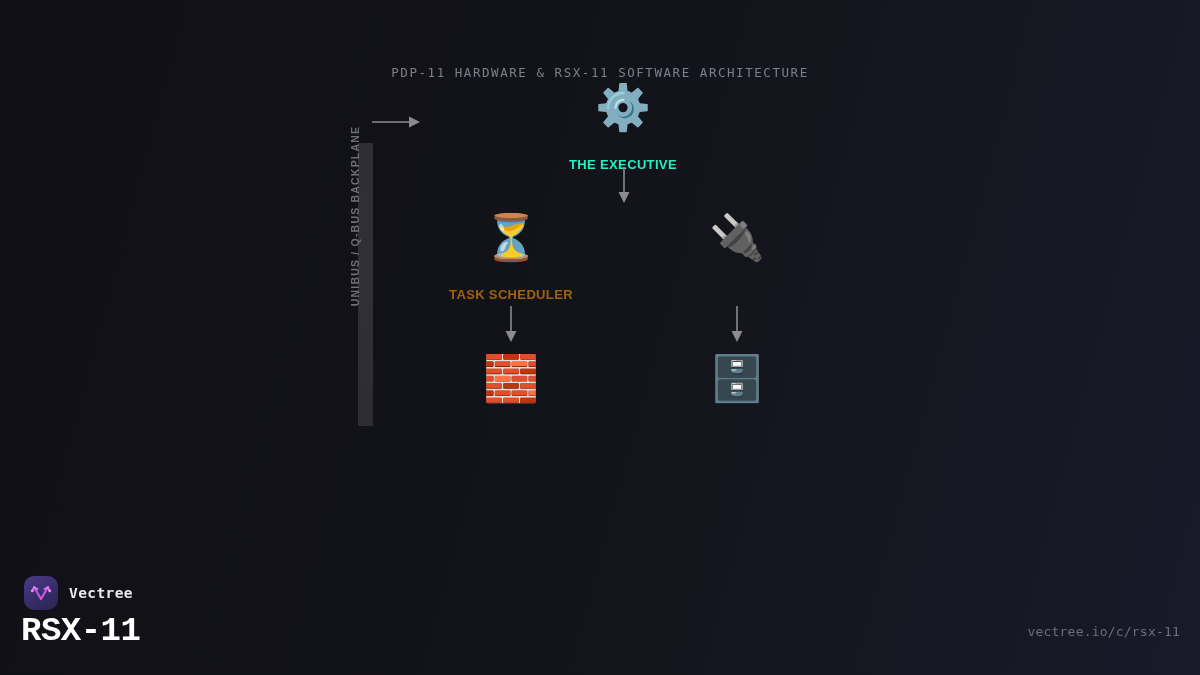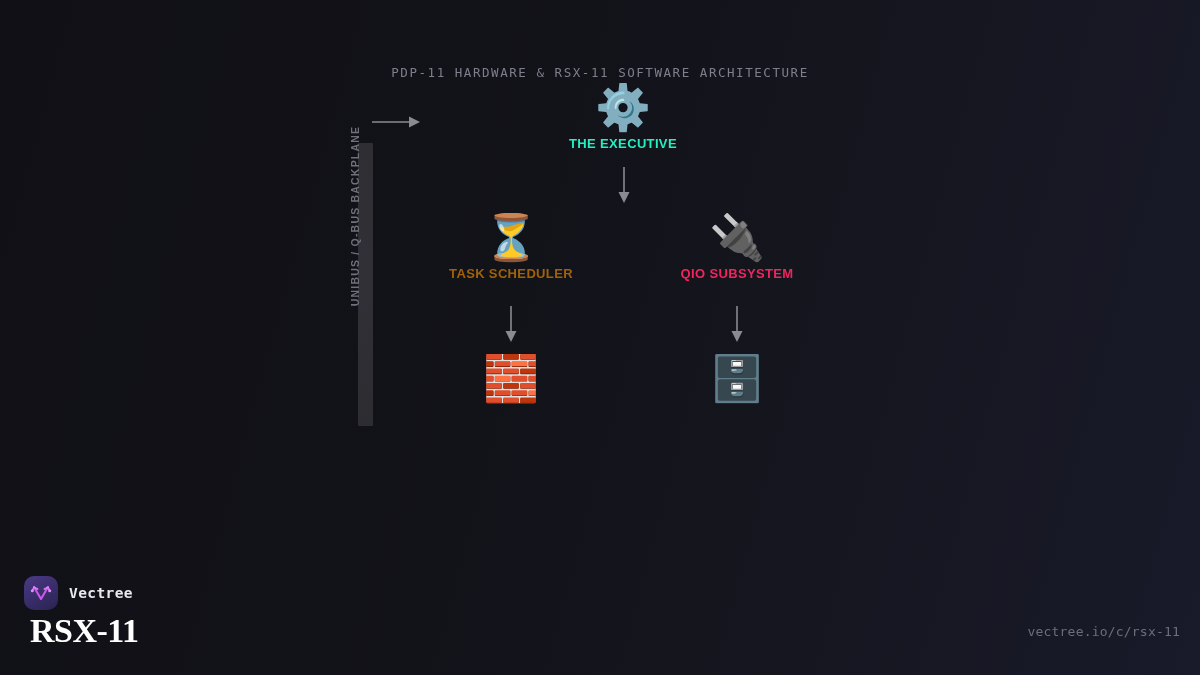--- a/index.html
+++ b/index.html
@@ -82,21 +82,21 @@
   }
   .node-icon {
     font-size: 45px;
     line-height: 56px;
     height: 56px;
     display: block;
     font-family: "DejaVu Sans", sans-serif;
   }
   .node-label {
     display: block;
-    margin-top: 0;
+    margin-top: 21px;
     font-size: 13px;
     font-weight: bold;
     letter-spacing: 0.35px;
     white-space: nowrap;
   }
 
   .node-exec       { left: 508px; top: 80px;  }
   .node-sched      { left: 396px; top: 210px; }
   .node-qio        { left: 622px; top: 210px; }
   .node-mem        { left: 396px; top: 351px; }
@@ -131,23 +131,23 @@
   }
   .brand-name {
     font-family: "DejaVu Sans Mono", monospace;
     font-size: 14.5px;
     font-weight: bold;
     letter-spacing: 0.4px;
     color: #e9e9f2;
   }
   .footer-headline {
     position: absolute;
-    left: 30px;
+    left: 21px;
     top: 612px;
-    font-family: Liberation Serif, serif;
+    font-family: Liberation Mono, monospace;
     font-size: 34px;
     font-weight: bold;
     letter-spacing: -0.5px;
     color: #ffffff;
   }
   .footer-url {
     position: absolute;
     right: 20px;
     top: 624px;
     font-family: "DejaVu Sans Mono", monospace;
@@ -186,21 +186,20 @@
   </svg>
 </div>
 
 <div class="node node-sched">
   <span class="node-icon">⏳</span>
   <span class="node-label" style="color:#a16207">TASK SCHEDULER</span>
 </div>
 
 <div class="node node-qio">
   <span class="node-icon">🔌</span>
-  <span class="node-label" style="color:#f2245f">QIO SUBSYSTEM</span>
 </div>
 
 <div class="v-arrow v-arrow-sched">
   <svg width="16" height="36" viewBox="0 0 16 36">
     <line x1="8" y1="0" x2="8" y2="25" stroke="#8a8a90" stroke-width="1.6"></line>
     <polygon points="2.5,25 13.5,25 8,36" fill="#8a8a90"></polygon>
   </svg>
 </div>
 
 <div class="v-arrow v-arrow-qio">

